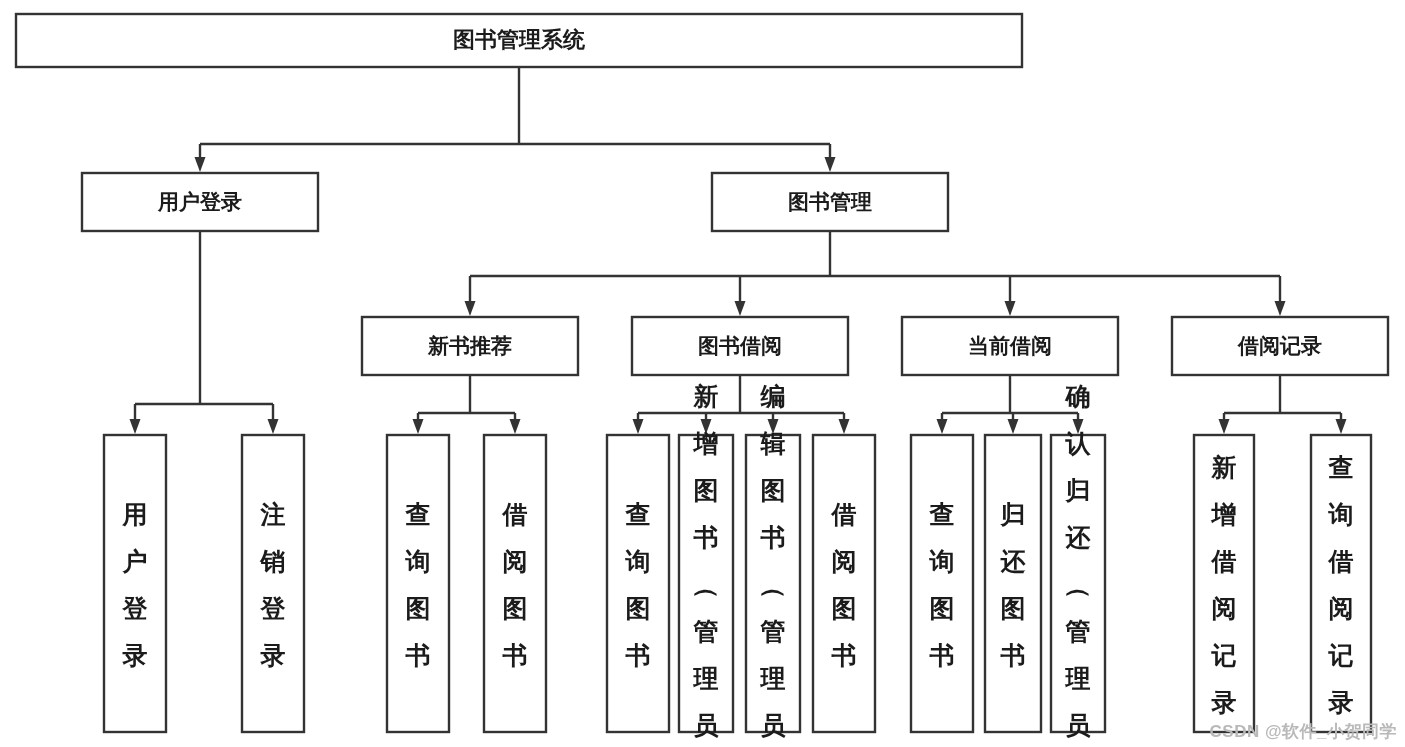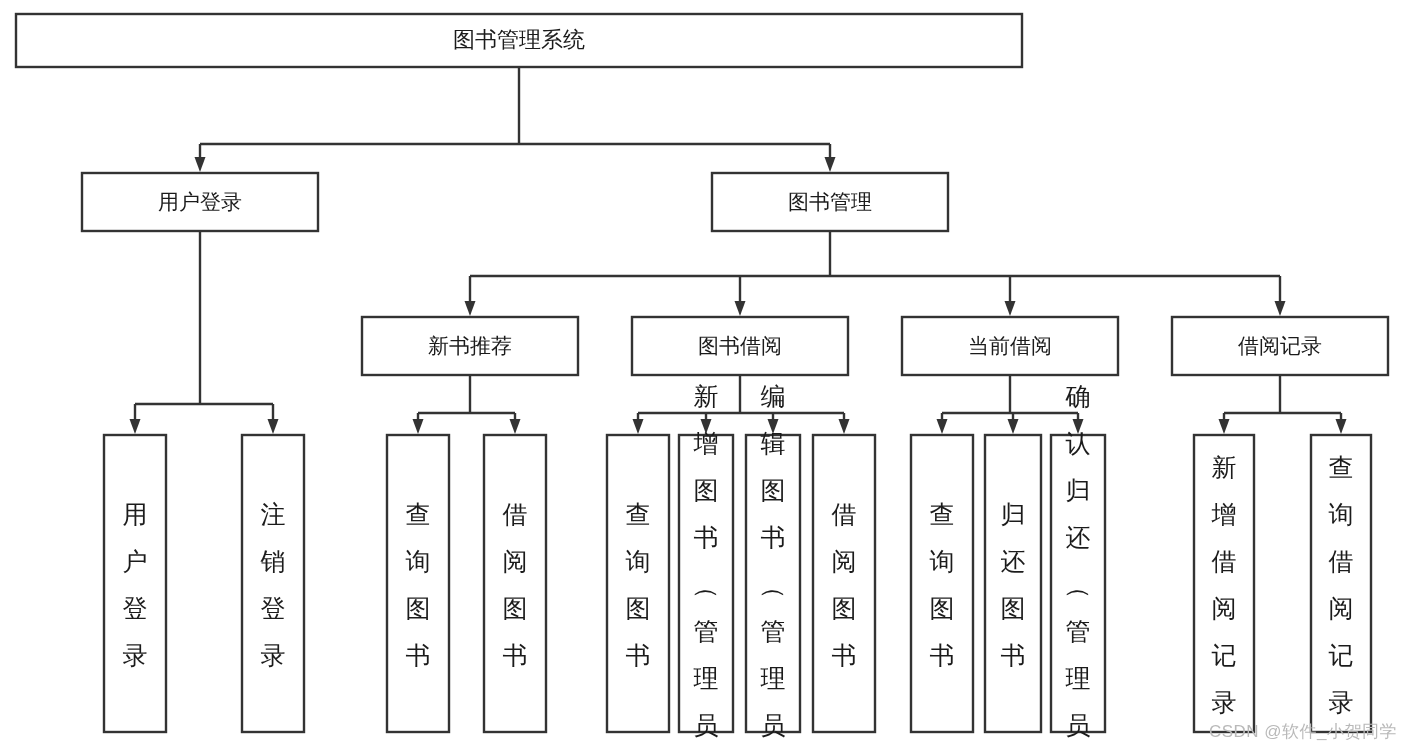--- a/index.html
+++ b/index.html
@@ -12,20 +12,21 @@
     height: 747px;
     font-family: "Liberation Sans", "DejaVu Sans", sans-serif;
     overflow: hidden;
     position: relative;
   }
   #diagram-root {
     position: relative;
     width: 1405px;
     height: 747px;
     background: #ffffff;
+    font-weight: bold;
   }
   svg.diagram-canvas {
     position: absolute;
     left: 0;
     top: 0;
     width: 1405px;
     height: 747px;
     display: block;
   }
   .node-box {

